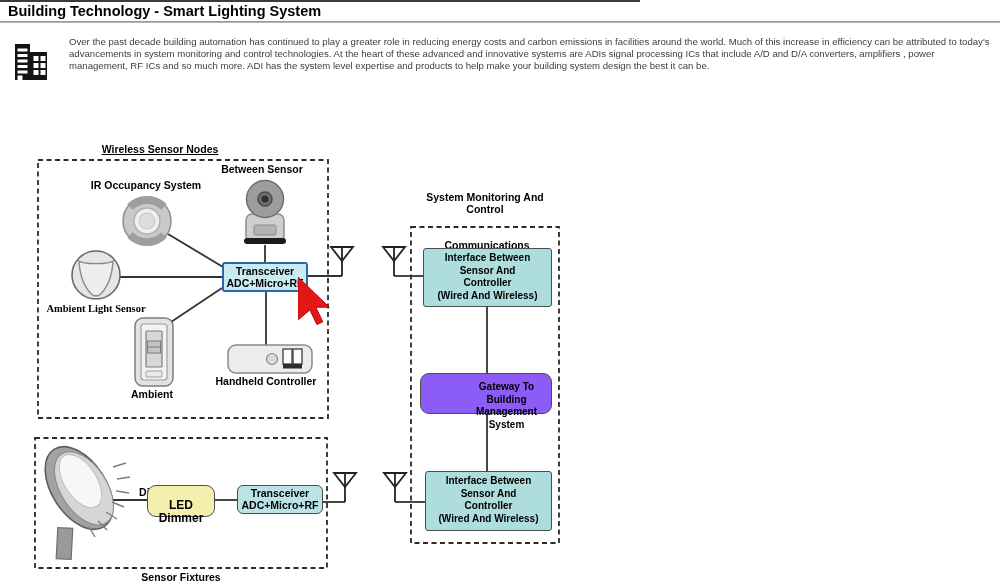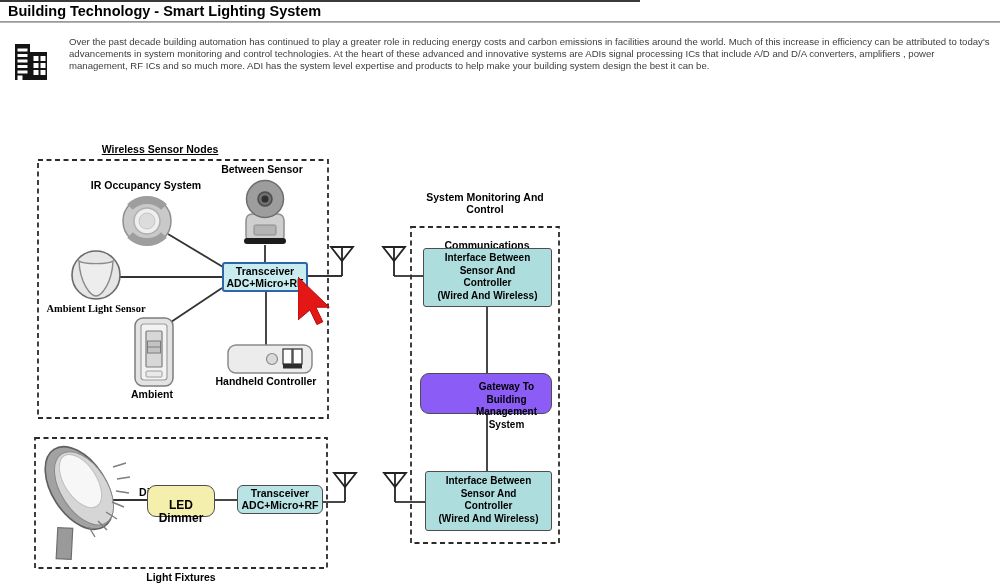--- a/index.html
+++ b/index.html
@@ -146,21 +146,21 @@
 
   <div class="lbl" style="left:60px;top:144px;width:200px;text-decoration:underline;">Wireless Sensor Nodes</div>
   <div class="lbl" style="left:202px;top:164px;width:120px;">Between Sensor</div>
   <div class="lbl" style="left:76px;top:180px;width:140px;">IR Occupancy System</div>
   <div class="lbl" style="left:46px;top:303px;width:100px;font-family:Liberation Serif, serif;">Ambient Light Sensor</div>
   <div class="lbl" style="left:112px;top:389px;width:80px;">Ambient</div>
   <div class="lbl" style="left:196px;top:376px;width:140px;">Handheld Controller</div>
   <div class="lbl" style="left:425px;top:192px;width:120px;">System Monitoring And Control</div>
   <div class="lbl" style="left:427px;top:231px;width:120px;margin-top:9px;">Communications</div>
   <div class="lbl" style="left:113px;top:487px;width:40px;padding-left:16px;">Dim</div>
-  <div class="lbl" style="left:121px;top:572px;width:120px;">Light Fixtures</div>
+  <div class="lbl" style="left:121px;top:572px;width:120px;">Sensor Fixtures</div>
 
   <div id="transceiver-node" class="node-box" style="left:222px;top:262px;width:86px;height:30px;">
     <div>Transceiver</div>
     <div>ADC+Micro+RF</div>
   </div>
 
   <div class="node-box teal" style="left:423px;top:248px;width:129px;height:59px;">
     <div>Interface Between</div>
     <div>Sensor And</div>
     <div>Controller</div>

